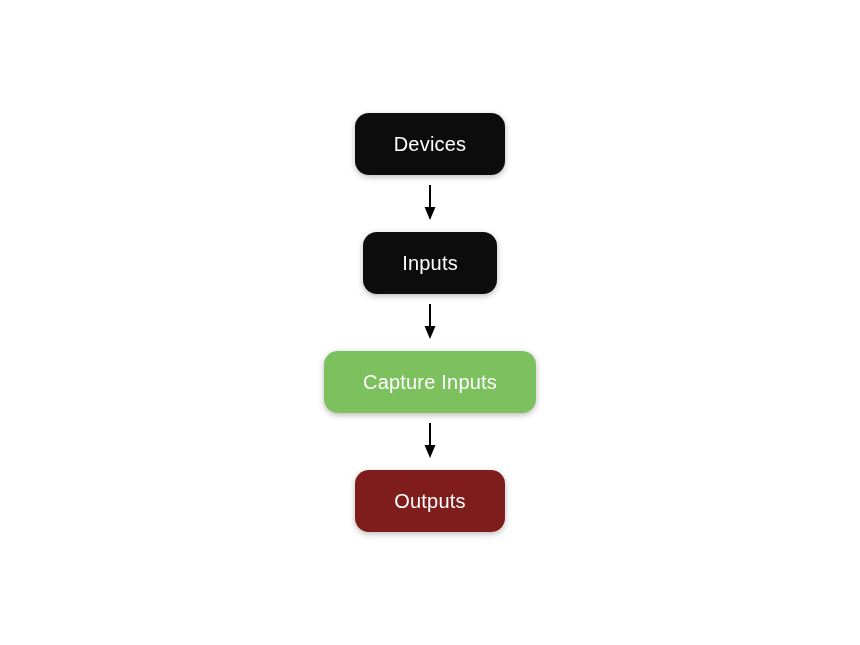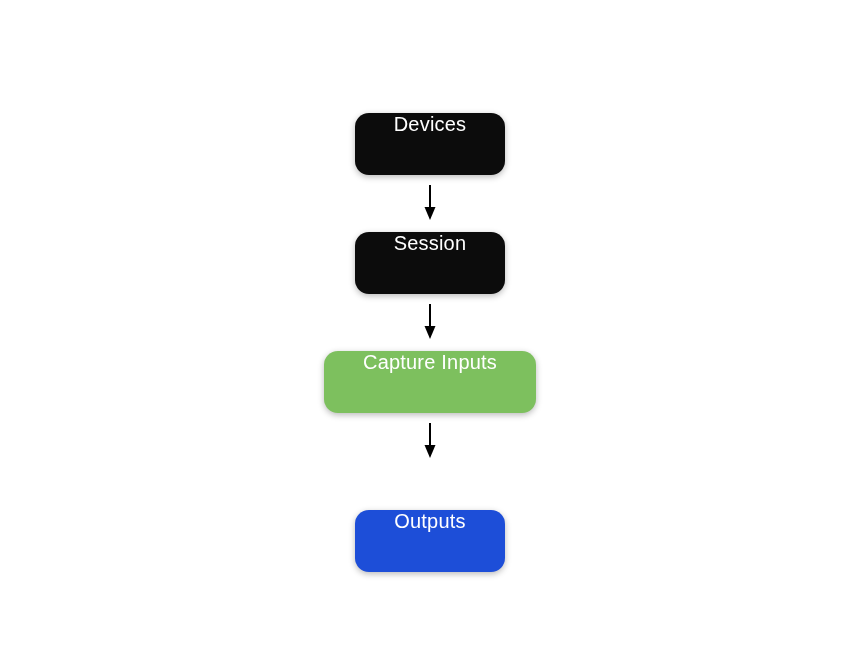--- a/index.html
+++ b/index.html
@@ -21,20 +21,21 @@
     left: 0;
     width: 860px;
     display: flex;
     flex-direction: column;
     align-items: center;
   }
   .node {
     height: 62px;
     border-radius: 14px;
     display: flex;
+    align-items: center;
     justify-content: center;
     padding: 0 39px;
     box-sizing: border-box;
     min-width: 122px;
     box-shadow: 0 2px 6px rgba(0,0,0,0.28);
   }
   .node .node-label {
     color: #ffffff;
     font-size: 20px;
     font-weight: 400;
@@ -57,35 +58,35 @@
     <div class="node" style="background-color: rgb(12, 12, 12);">
       <span class="node-label">Devices</span>
     </div>
 
     <svg class="edge-arrow" viewBox="0 0 20 57" xmlns="http://www.w3.org/2000/svg">
       <line x1="10" y1="10" x2="10" y2="34" stroke-width="2" stroke="#000000"></line>
       <polygon points="4.5,32 15.5,32 10,45" fill="#000000"></polygon>
     </svg>
 
     <div class="node" style="background-color: rgb(12, 12, 12);">
-      <span class="node-label">Session</span>
+      <span class="node-label">Inputs</span>
     </div>
 
     <svg class="edge-arrow" viewBox="0 0 20 57" xmlns="http://www.w3.org/2000/svg">
       <line x1="10" y1="10" x2="10" y2="34" stroke-width="2" stroke="#000000"></line>
       <polygon points="4.5,32 15.5,32 10,45" fill="#000000"></polygon>
     </svg>
 
     <div class="node" style="background-color: rgb(125, 192, 94);">
       <span class="node-label">Capture Inputs</span>
     </div>
 
     <svg class="edge-arrow" viewBox="0 0 20 57" xmlns="http://www.w3.org/2000/svg">
       <line x1="10" y1="10" x2="10" y2="34" stroke-width="2" stroke="#000000"></line>
       <polygon points="4.5,32 15.5,32 10,45" fill="#000000"></polygon>
     </svg>
 
-    <div class="node" style="background-color: #1d4ed8; margin-top: 40px;">
+    <div class="node" style="background-color: #7f1d1d;">
       <span class="node-label">Outputs</span>
     </div>
 
   </div>
 </div>
 
 </body></html>

